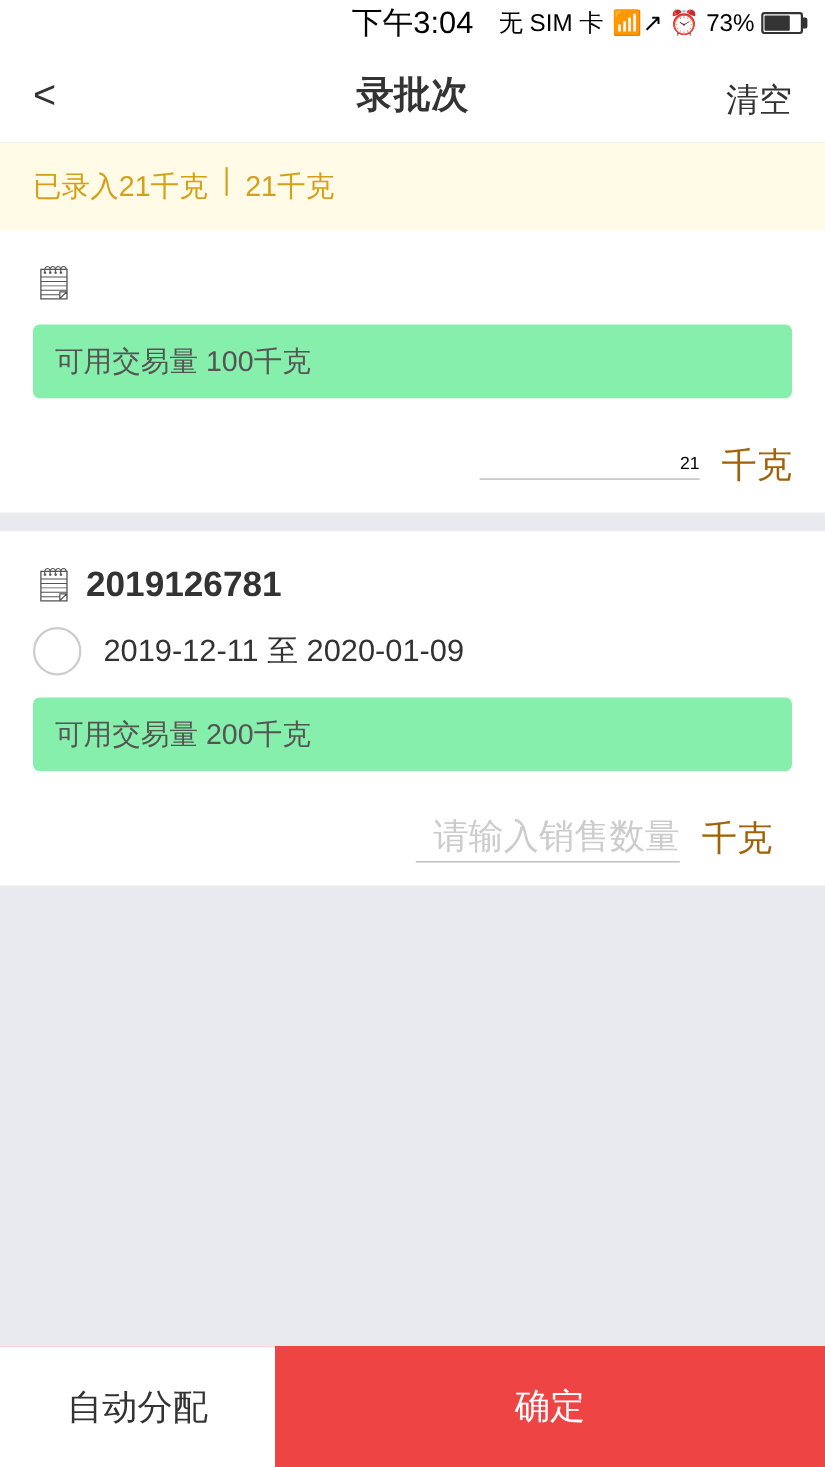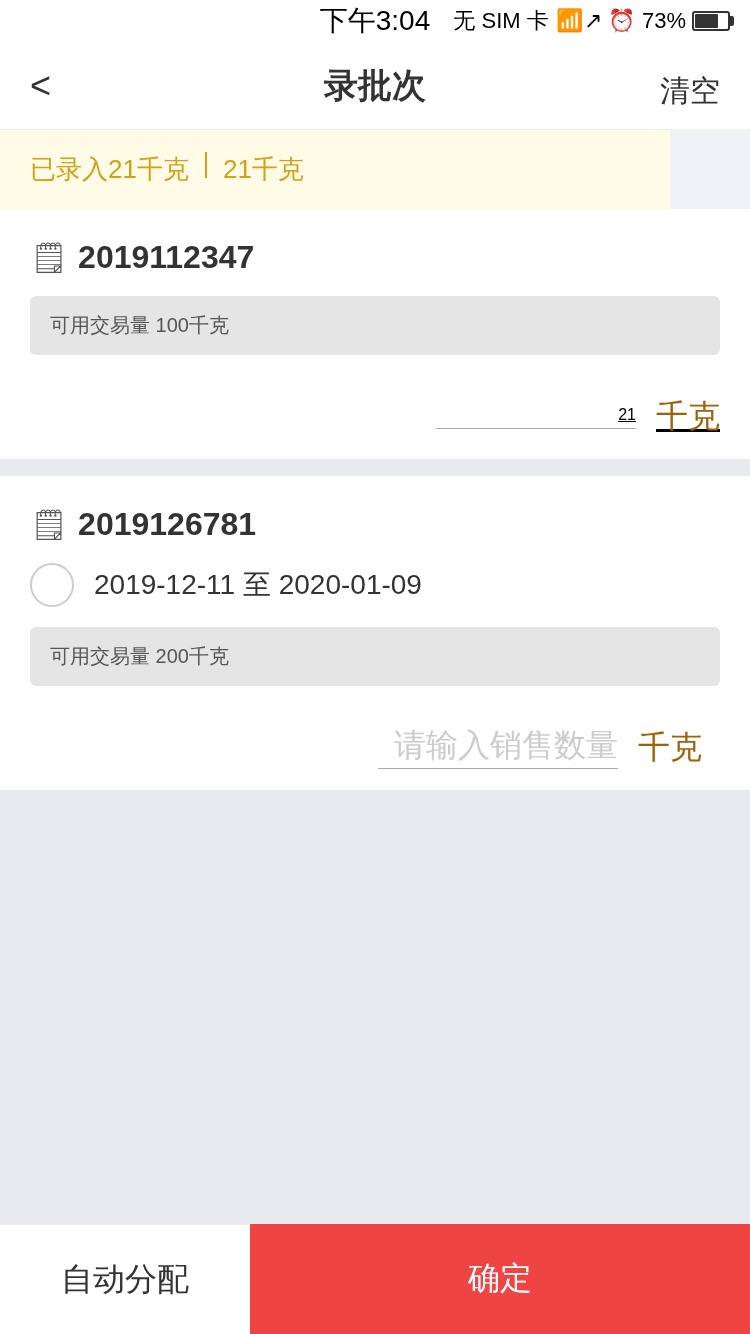--- a/index.html
+++ b/index.html
@@ -96,21 +96,21 @@
       transform: translateX(-50%);
     }
     .nav-action {
       font-size: 30px;
       color: #333;
       margin-top: 11px;
     }
 
     
     .summary-banner {
-      width: 670px;
+      width: 750px;
       background: #fffbe6;
       padding: 22px 30px;
       display: flex;
       gap: 16px;
     }
     .summary-recorded {
       font-size: 26px;
       color: #d4a017;
       font-weight: 500;
     }
@@ -173,36 +173,35 @@
       font-size: 24px;
       font-weight: bold;
     }
     .batch-date-text {
       font-size: 28px;
       color: #333;
     }
 
     .batch-availability {
       margin: 10px 30px 20px 30px;
-      background: #e5e5e5;
+      background: #86efac;
       border-radius: 6px;
       padding: 16px 20px;
-      font-size: 20px;
+      font-size: 26px;
       color: #555;
     }
 
     
     .quantity-row {
       padding: 20px 30px;
       display: flex;
       align-items: center;
       justify-content: flex-end;
       gap: 20px;
       border-bottom: 1px solid #e8e8e8;
-      text-decoration: underline;
     }
     .quantity-unit {
       font-size: 32px;
       color: #a16207;
     }
     .quantity-underline {
       border-bottom: 1px solid #aaa;
       width: 200px;
       text-align: right;
       padding-bottom: 4px;
@@ -305,21 +304,20 @@
 
 <div class="summary-banner">
   <span class="summary-recorded">已录入21千克</span>
   <div class="summary-divider"></div>
   <span class="summary-value">21千克</span>
 </div>
 
 <div class="batch-card">
   <div class="batch-header">
     <span class="batch-icon">🗒</span>
-    <span class="batch-number">2019112347</span>
   </div>
   <div class="batch-availability">可用交易量 100千克</div>
   <div class="quantity-row">
     <div class="quantity-underline">
       <span>21</span>
     </div>
     <span class="quantity-unit">千克</span>
   </div>
 </div>
 

